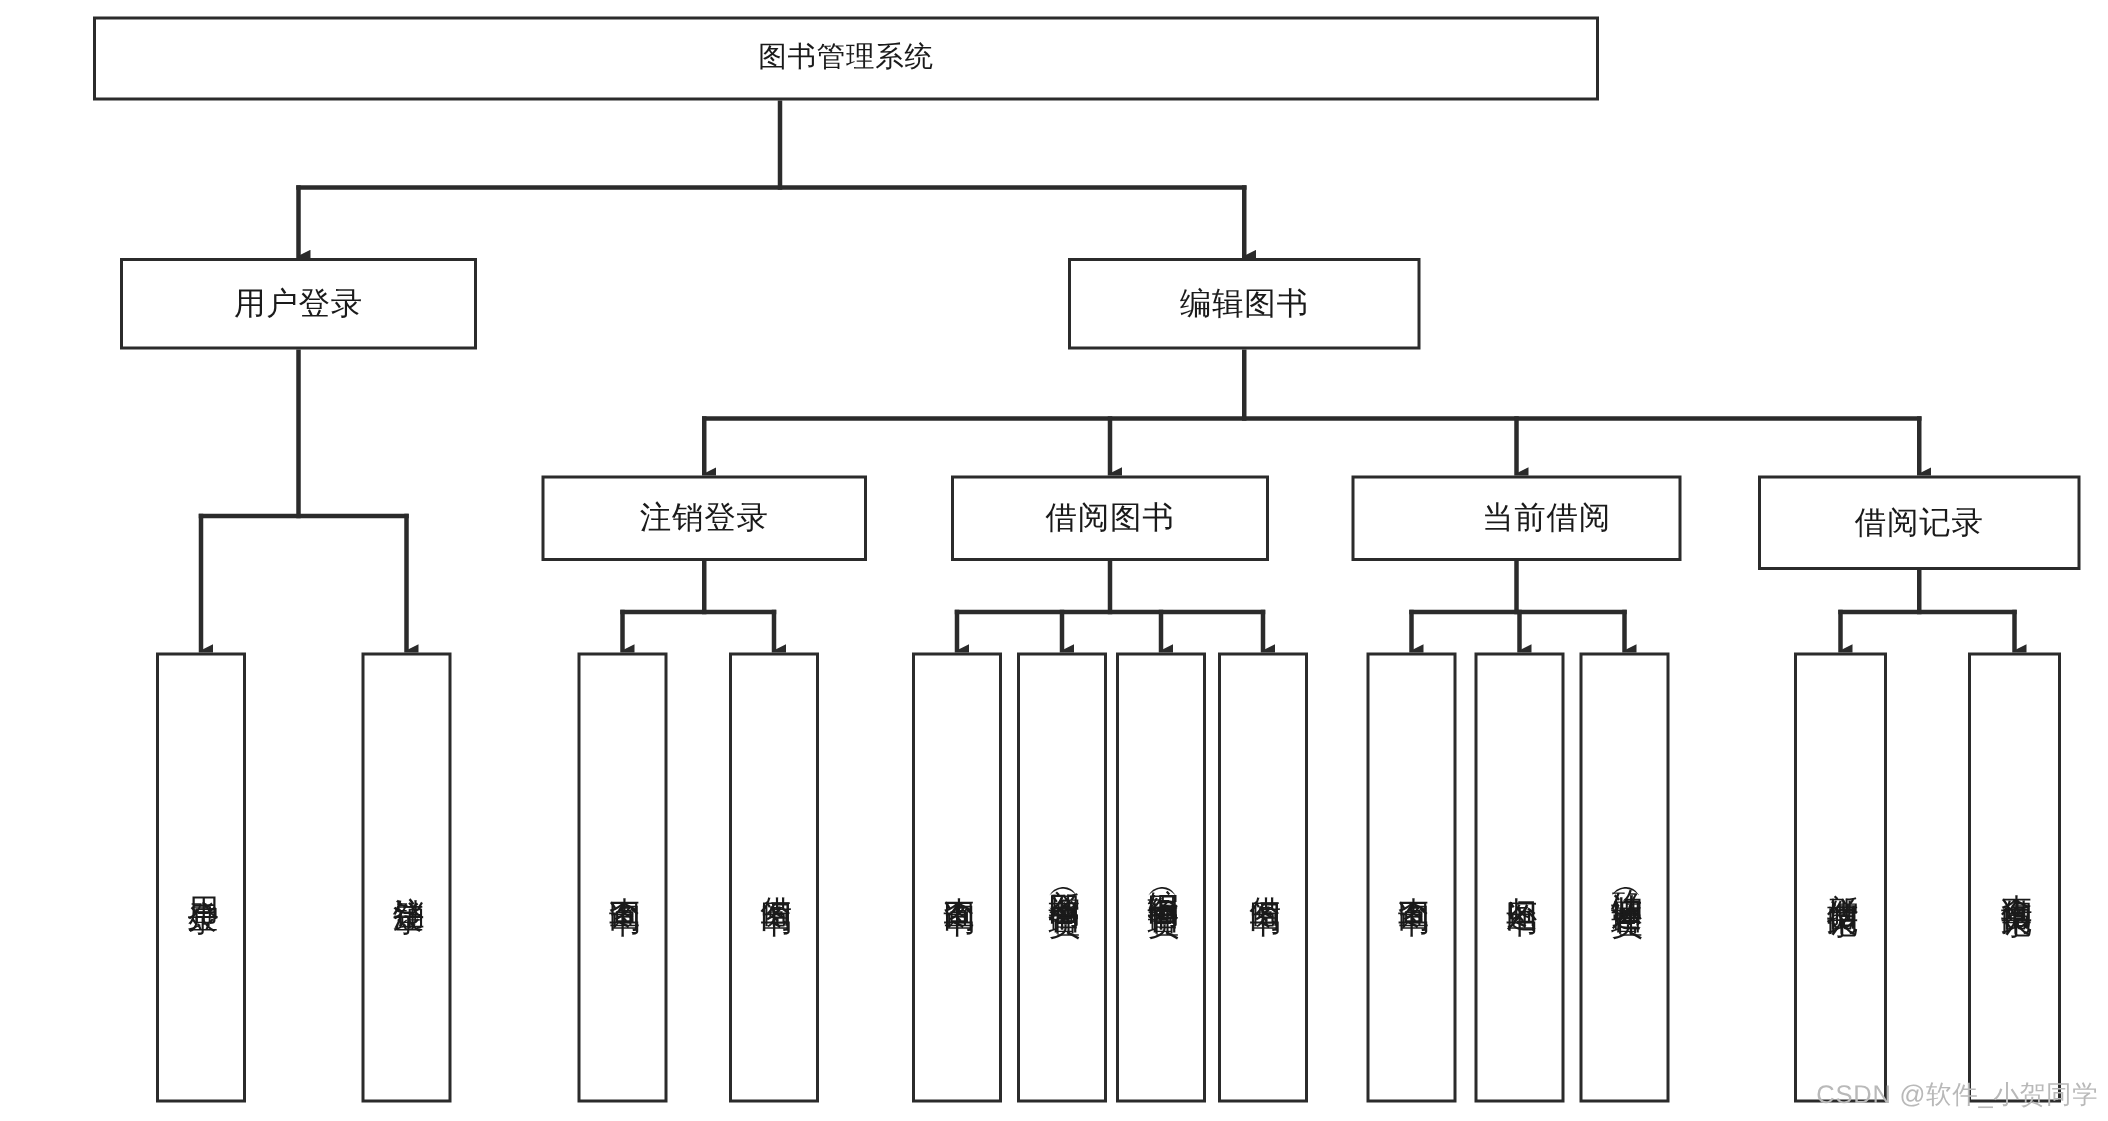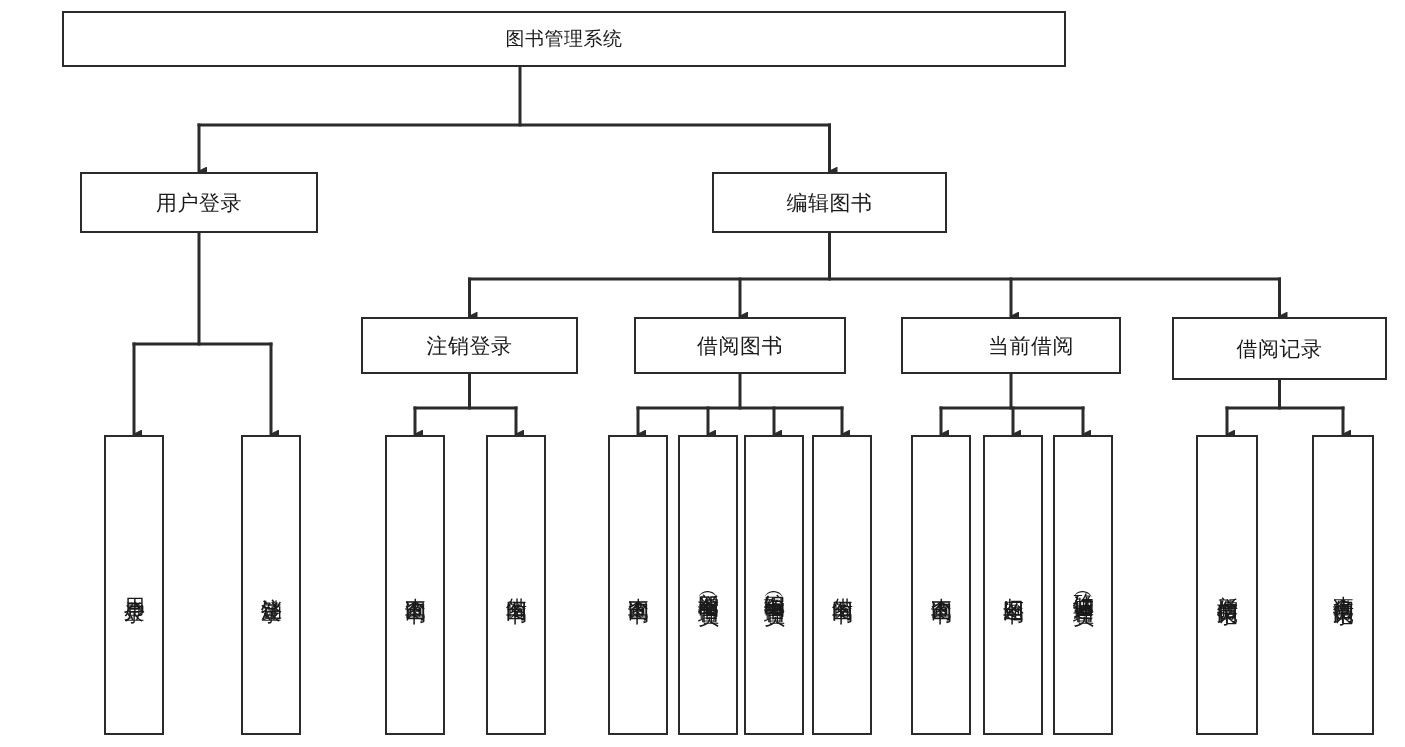--- a/index.html
+++ b/index.html
@@ -171,13 +171,14 @@
         <span class="vtext">确认归还（管理员）</span>
       </div>
       <div class="node vertical" style="left: 1196px; top: 435px; width: 62px; height: 300px;">
         <span class="vtext">新增借阅记录</span>
       </div>
       <div class="node vertical" style="left: 1312px; top: 435px; width: 62px; height: 300px;">
         <span class="vtext">查询借阅记录</span>
       </div>
     </div>
 
+  <div id="watermark">CSDN @软件_小贺同学</div>
 </div>
 
 </body></html>

